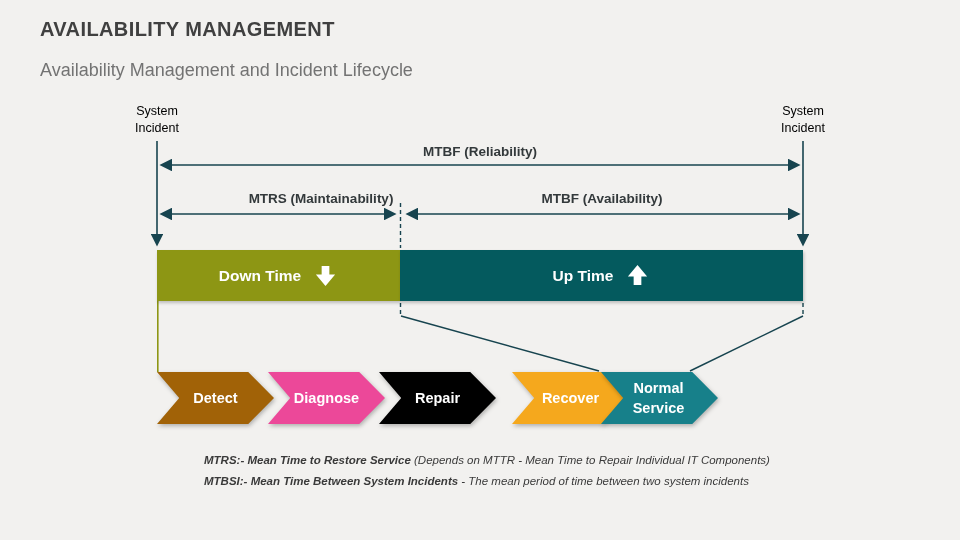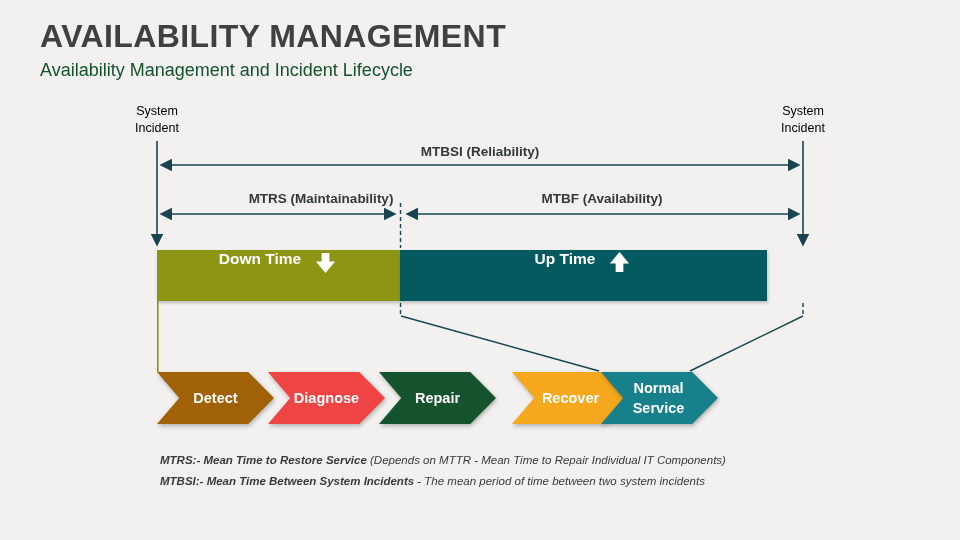--- a/index.html
+++ b/index.html
@@ -8,26 +8,26 @@
     background:#f2f1ef;
     font-family:"Liberation Sans","DejaVu Sans",sans-serif;
     position:relative;overflow:hidden;
     color:#3f3f3f;
   }
   .slide{position:absolute;inset:0;}
 
   
   .title{
     position:absolute;left:40px;top:18px;
-    font-size:32px;font-weight:bold;color:#404040;
+    font-size:20px;font-weight:bold;color:#404040;
     letter-spacing:.4px;
   }
   .subtitle{
     position:absolute;left:40px;top:60px;
-    font-size:18px;color:#14532d;
+    font-size:18px;color:#737373;
   }
 
   
   .sys-label{
     position:absolute;top:103px;width:70px;
     text-align:center;font-size:12.5px;line-height:17px;color:#000000;
   }
   .sys-left{left:122px;}
   .sys-right{left:768px;}
 
@@ -39,64 +39,64 @@
   .lbl-mtbsi{left:480px;top:144px;}
   .lbl-mtrs{left:280px;top:191px;margin-left:41px;}
   .lbl-mtbf{left:602px;top:191px;}
 
   
   .overlay{position:absolute;left:0;top:0;width:960px;height:540px;pointer-events:none;}
 
   
   .bar{
     position:absolute;top:250px;height:51px;
-    display:flex;justify-content:center;gap:12px;
+    display:flex;align-items:center;justify-content:center;gap:12px;
     color:#ffffff;font-size:15.5px;font-weight:bold;
     box-shadow:1px 2px 3px rgba(0,0,0,.22);
   }
   .bar-down{left:157px;width:243px;background:#8d9614;}
-  .bar-up{left:400px;width:367px;background:#045a5e;}
+  .bar-up{left:400px;width:403px;background:#045a5e;}
   .bar .glyph{display:block;}
 
   
   .step{
     position:absolute;top:372px;width:117px;height:52px;
     filter:drop-shadow(1px 2px 2px rgba(0,0,0,.28));
   }
   .step-inner{
     width:100%;height:100%;
     clip-path:polygon(0 0,78% 0,100% 50%,78% 100%,0 100%,19% 50%);
     display:flex;align-items:center;justify-content:center;
     color:#fff;font-size:14.5px;font-weight:bold;text-align:center;line-height:17px;
     padding:0 6px;box-sizing:border-box;
   }
   .step0{left:157px;} .step0 .step-inner{background:#a16207;}
-  .step1{left:268px;} .step1 .step-inner{background:#ef4444;text-align:center;}
-  .step2{left:379px;} .step2 .step-inner{background:#14532d;}
+  .step1{left:268px;} .step1 .step-inner{background:#ec4899;text-align:center;}
+  .step2{left:379px;} .step2 .step-inner{background:#000000;}
   .step3{left:512px;} .step3 .step-inner{background:#f5a81d;}
   .step4{left:601px;} .step4 .step-inner{background:#17808a;}
   .step4 .step-inner{line-height:20px;padding:0 20px 0 18px;}
 
   
   .notes{position:absolute;left:160px;top:454px;font-size:11.5px;color:#3a3a3a;font-style:italic;}
-  .note-line{margin-bottom:9px;white-space:nowrap;}
+  .note-line{margin-bottom:9px;white-space:nowrap;margin-left:44px;}
   .note-term{font-weight:bold;}
 </style>
 </head>
 <body>
 
 <div class="slide">
 
   <div class="title">AVAILABILITY MANAGEMENT</div>
   <div class="subtitle">Availability Management and Incident Lifecycle</div>
 
   <div class="sys-label sys-left">System Incident</div>
   <div class="sys-label sys-right">System Incident</div>
 
-  <div class="span-label lbl-mtbsi">MTBSI (Reliability)</div>
+  <div class="span-label lbl-mtbsi">MTBF (Reliability)</div>
   <div class="span-label lbl-mtrs">MTRS (Maintainability)</div>
   <div class="span-label lbl-mtbf">MTBF (Availability)</div>
 
   <svg class="overlay" viewBox="0 0 960 540">
     <defs>
       <marker id="arr" viewBox="0 0 10 10" refX="8" refY="5" markerWidth="8" markerHeight="8" orient="auto-start-reverse">
         <path d="M0,0 L10,5 L0,10 z" fill="#17444f"></path>
       </marker>
     </defs>
 

